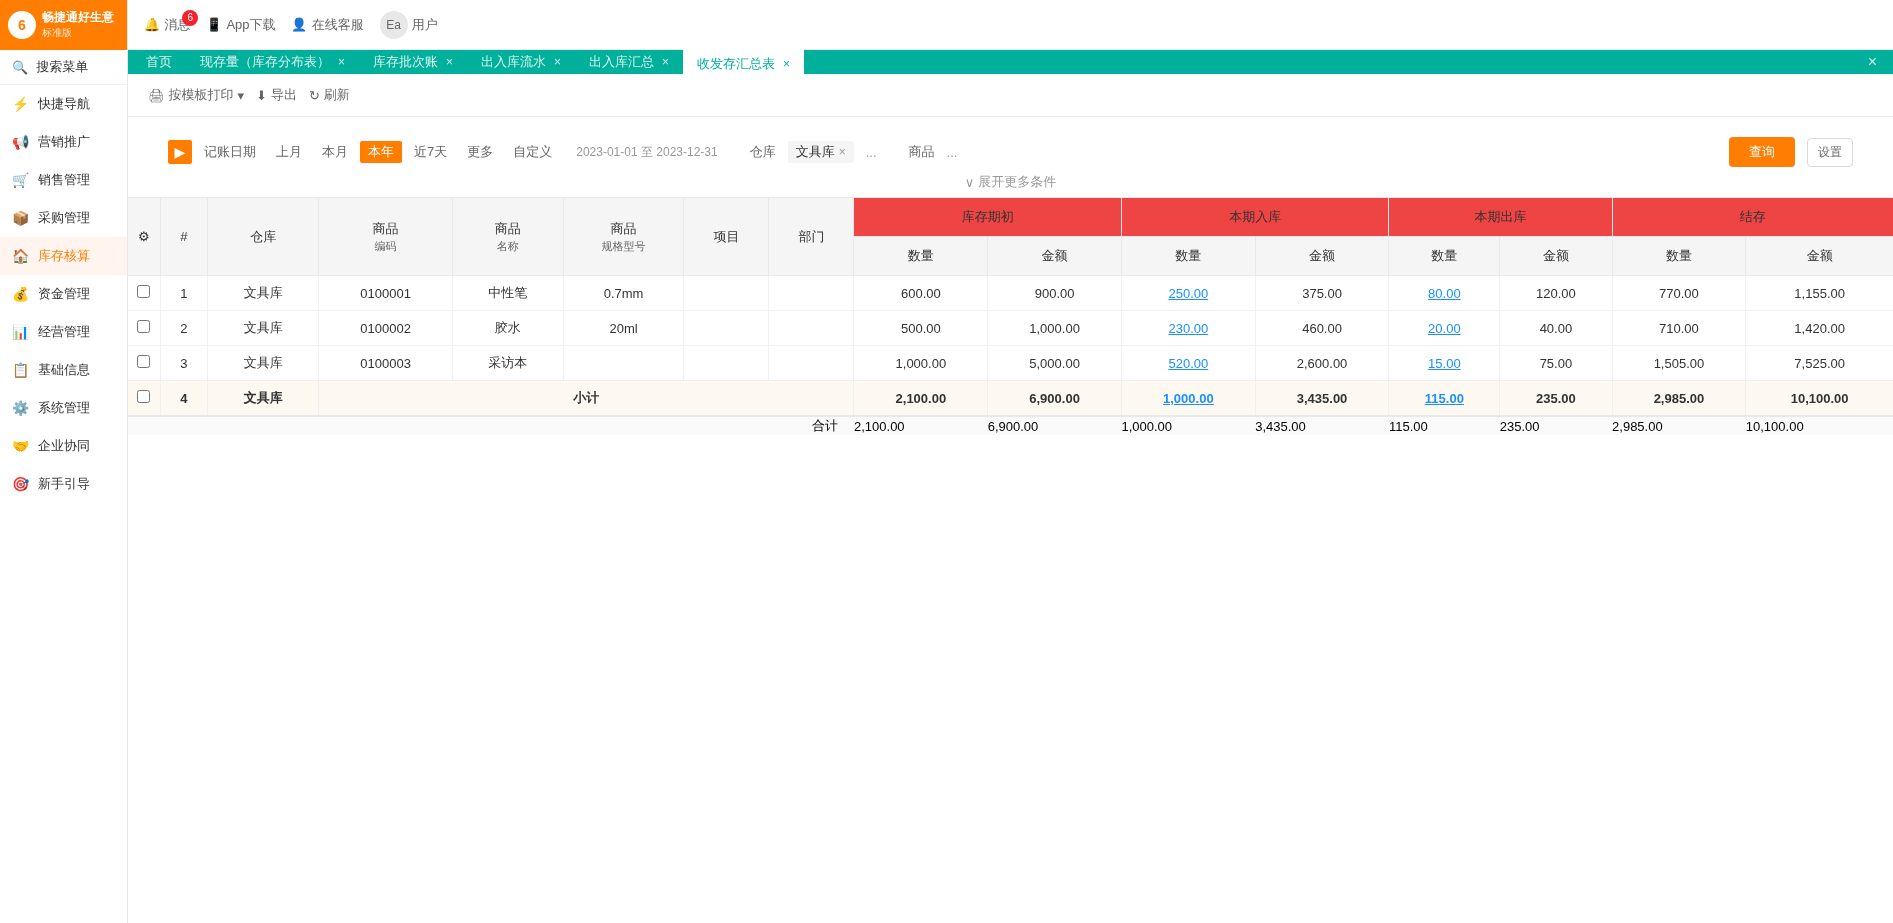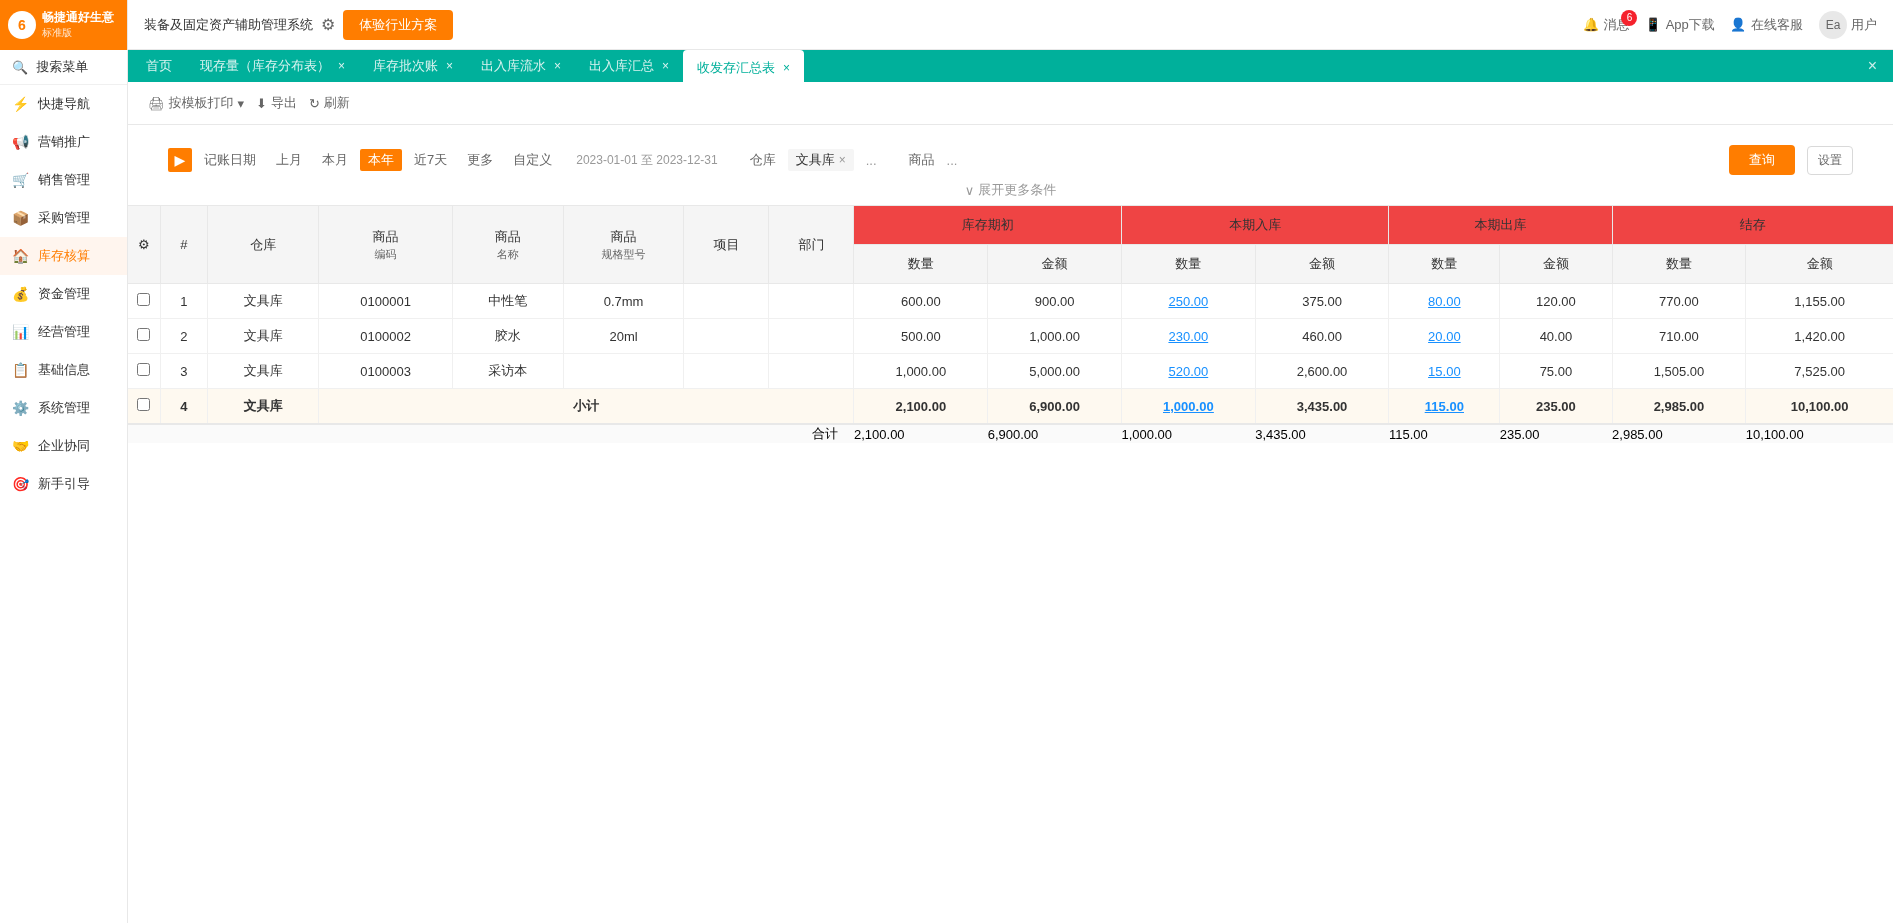--- a/index.html
+++ b/index.html
@@ -24,21 +24,21 @@
     .topbar-left { display: flex; align-items: center; gap: 8px; }
     .topbar-system-name { font-size: 13px; color: #333; }
     .topbar-settings { color: #666; cursor: pointer; font-size: 16px; }
     .topbar-try-btn { background: #ff7d00; color: #fff; border: none; border-radius: 4px; padding: 6px 16px; cursor: pointer; font-size: 13px; }
     .topbar-right { display: flex; align-items: center; gap: 16px; }
     .topbar-action { display: flex; align-items: center; gap: 4px; color: #666; cursor: pointer; font-size: 13px; position: relative; }
     .badge { background: #f5222d; color: #fff; border-radius: 50%; width: 16px; height: 16px; font-size: 10px; display: flex; align-items: center; justify-content: center; position: absolute; top: -6px; right: -8px; }
     .user-avatar { width: 28px; height: 28px; background: #e8e8e8; border-radius: 50%; display: flex; align-items: center; justify-content: center; font-size: 12px; color: #666; }
 
     
-    .tabbar { background: #00b09b; display: flex; align-items: center; height: 32px; flex-shrink: 0; padding: 0 4px; }
+    .tabbar { background: #00b09b; display: flex; align-items: center; height: 24px; flex-shrink: 0; padding: 0 4px; }
     .tab { display: flex; align-items: center; padding: 0 14px; height: 40px; color: rgba(255,255,255,0.85); cursor: pointer; font-size: 13px; gap: 6px; white-space: nowrap; }
     .tab.active { background: #fff; color: #00b09b; border-radius: 4px 4px 0 0; margin-top: 4px; height: 36px; }
     .tab .tab-close { font-size: 12px; color: inherit; cursor: pointer; margin-left: 2px; }
 
     
     .page-content { flex: 1; overflow-y: auto; background: #f0f2f5; padding: 0; display: flex; flex-direction: column; }
 
     
     .page-header { background: #fff; padding: 12px 20px; border-bottom: 1px solid #e8e8e8; display: flex; align-items: center; justify-content: space-between; }
     .page-title { font-size: 15px; color: #333; font-weight: 500; }
@@ -138,25 +138,20 @@
       <div class="sidebar-nav-item">
         <span class="nav-icon">🎯</span>
         <span>新手引导</span>
       </div>
     </div>
 </div>
 
 <div class="main">
 
   <div class="topbar">
-    <div class="topbar-left">
-      <span class="topbar-system-name">装备及固定资产辅助管理系统</span>
-      <span class="topbar-settings">⚙</span>
-      <button class="topbar-try-btn">体验行业方案</button>
-    </div>
     <div class="topbar-right">
       <div class="topbar-action">
         <span>🔔</span>
         <span>消息</span>
         <span class="badge">6</span>
       </div>
       <div class="topbar-action">
         <span>📱</span>
         <span>App下载</span>
       </div>

